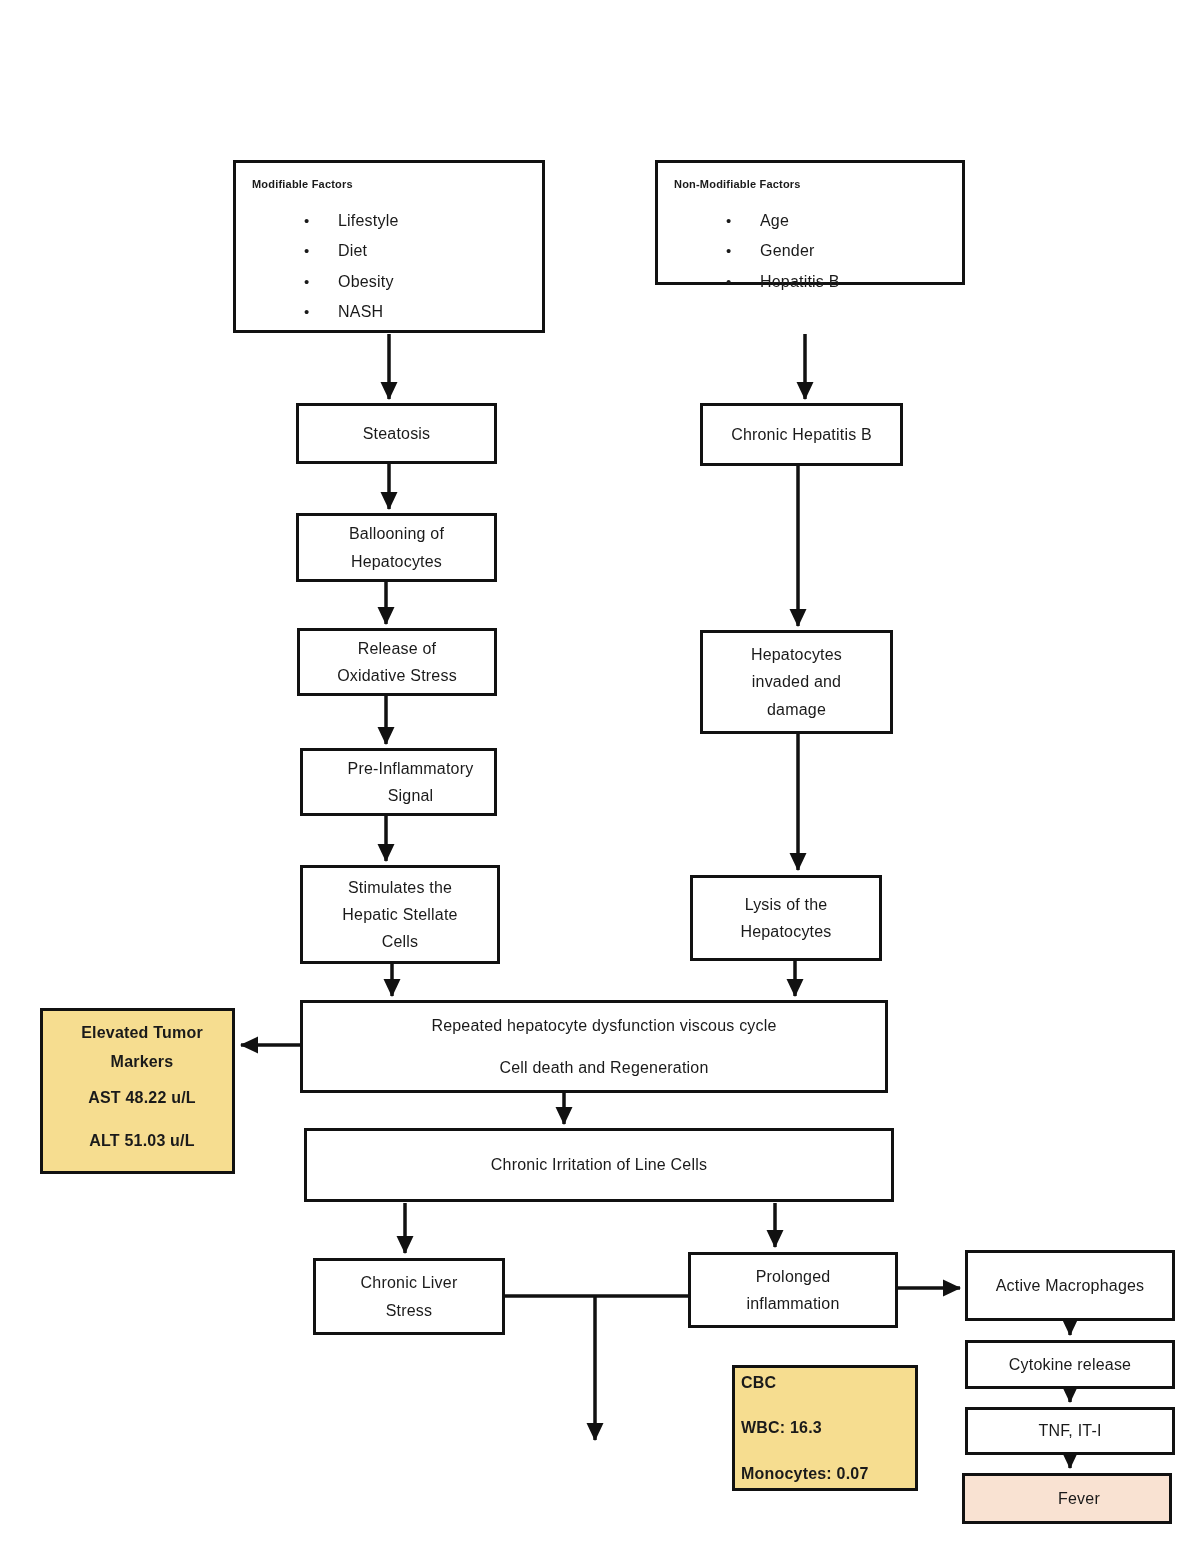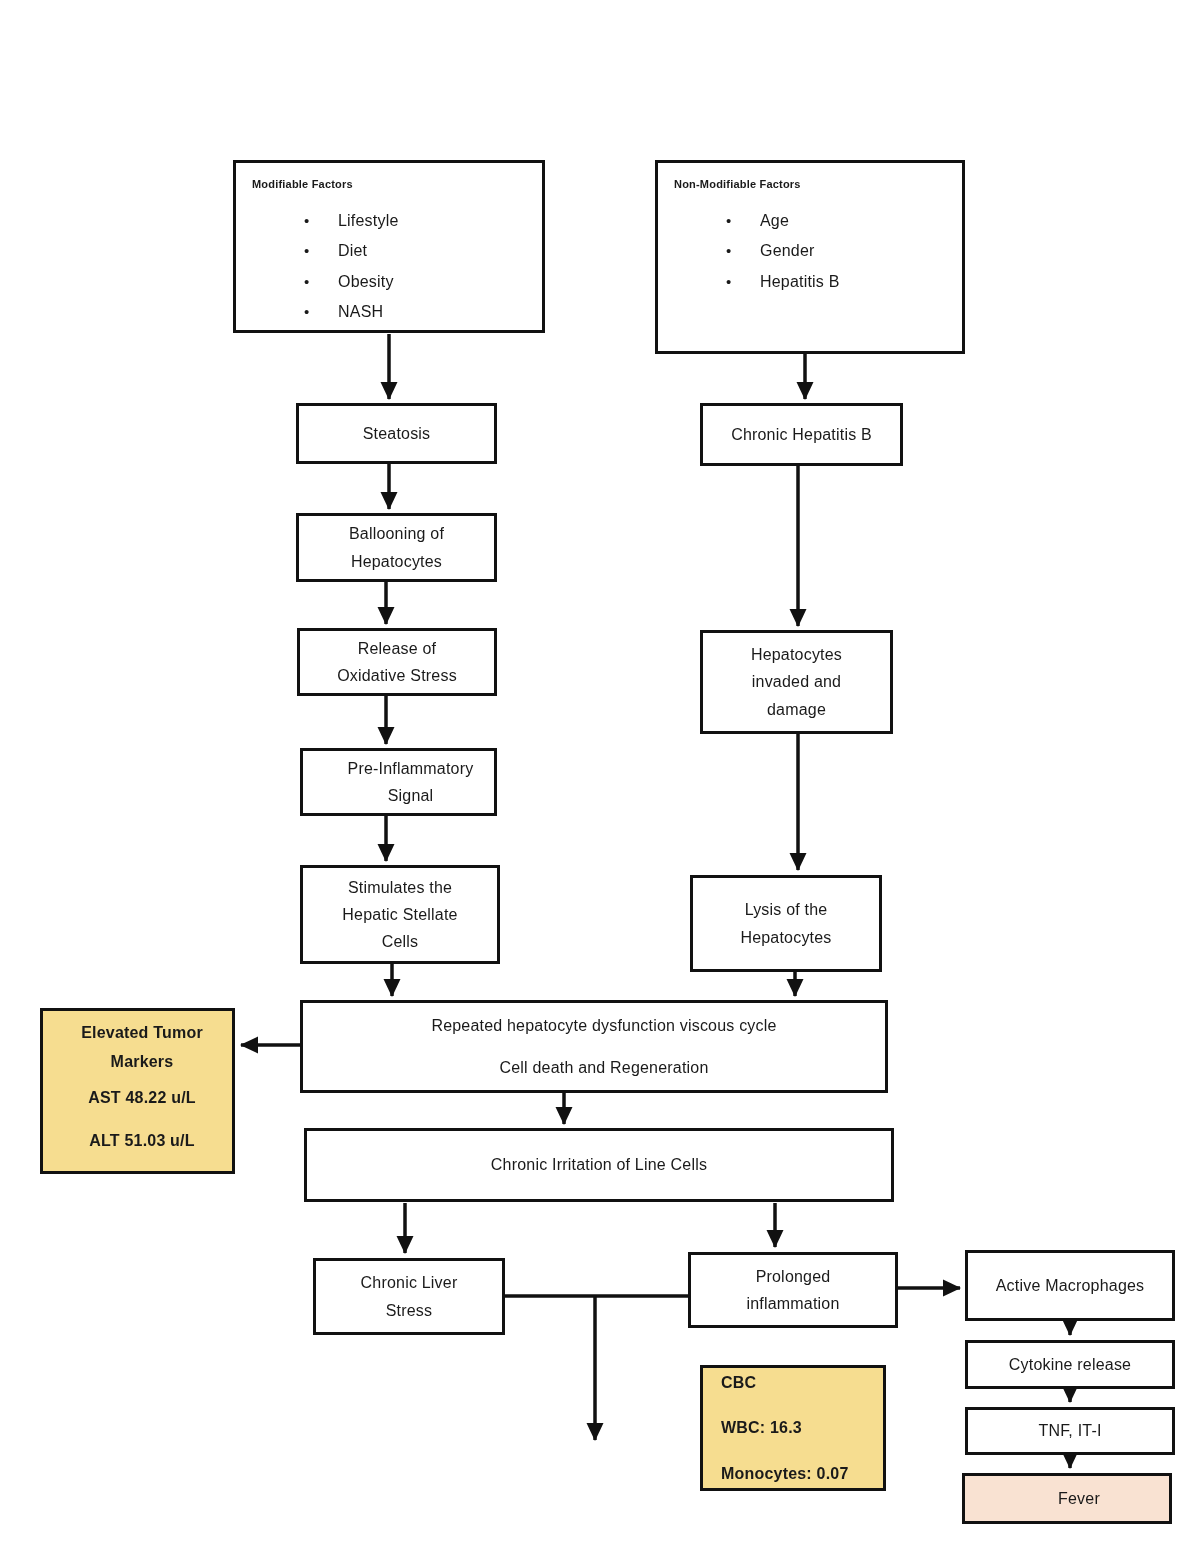--- a/index.html
+++ b/index.html
@@ -14,21 +14,21 @@
     box-sizing:border-box;
   }
   .factors{justify-content:flex-start;align-items:stretch;text-align:left;padding:12px 10px 0 16px;}
   .factors .title{font-weight:bold;font-size:11px;margin-bottom:12px;}
   .li{display:flex;align-items:baseline;padding-left:52px;margin:1.5px 0;}
   .li .dot{width:34px;font-size:15px;}
   .yellow{background:#f6dd90;padding-left:9px;}
   .pink{background:#f9e2d2;}
   .bold{font-weight:bold;}
   .para{margin:7px 0;}
-  .leftalign{align-items:flex-start;text-align:left;padding-left:18px;font-weight:bold;}
+  .leftalign{align-items:flex-start;text-align:left;padding-left:6px;font-weight:bold;margin-left:32px;}
   .leftalign .para{margin:9px 0;}
   .svglayer{position:absolute;left:0;top:0;pointer-events:none;}
 </style>
 </head>
 <body>
 
 <div id="canvas">
 
   <svg class="svglayer" width="1200" height="1553" viewBox="0 0 1200 1553">
     <defs>
@@ -73,21 +73,21 @@
     <div class="li">
       <span class="dot">•</span>
       <span>Obesity</span>
     </div>
     <div class="li">
       <span class="dot">•</span>
       <span>NASH</span>
     </div>
   </div>
 
-  <div class="node factors" style="left:655px;top:160px;width:310px;height:194px;">
+  <div class="node factors" style="left:655px;top:160px;width:310px;height:125px;">
     <div class="title">Non-Modifiable Factors</div>
     <div class="li">
       <span class="dot">•</span>
       <span>Age</span>
     </div>
     <div class="li">
       <span class="dot">•</span>
       <span>Gender</span>
     </div>
     <div class="li">
@@ -124,21 +124,21 @@
   <div class="node" style="left:700px;top:403px;width:203px;height:63px;">
     <div>Chronic Hepatitis B</div>
   </div>
 
   <div class="node" style="left:700px;top:630px;width:193px;height:104px;">
     <div>Hepatocytes</div>
     <div>invaded and</div>
     <div>damage</div>
   </div>
 
-  <div class="node" style="left:690px;top:875px;width:192px;height:97px;align-items:center;">
+  <div class="node" style="left:690px;top:875px;width:192px;height:86px;align-items:center;">
     <div>Lysis of the</div>
     <div>Hepatocytes</div>
   </div>
 
   <div class="node" style="left:300px;top:1000px;width:588px;height:93px;padding-left:20px;">
     <div class="para">Repeated hepatocyte dysfunction viscous cycle</div>
     <div class="para">Cell death and Regeneration</div>
   </div>
 
   <div class="node yellow bold" style="left:40px;top:1008px;width:195px;height:166px;line-height:1.8;">

